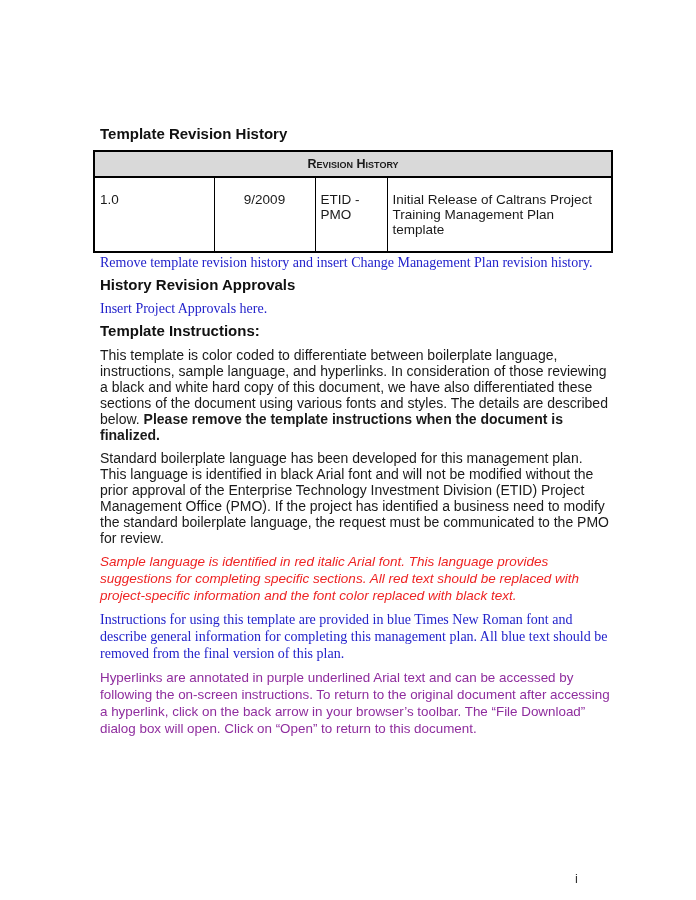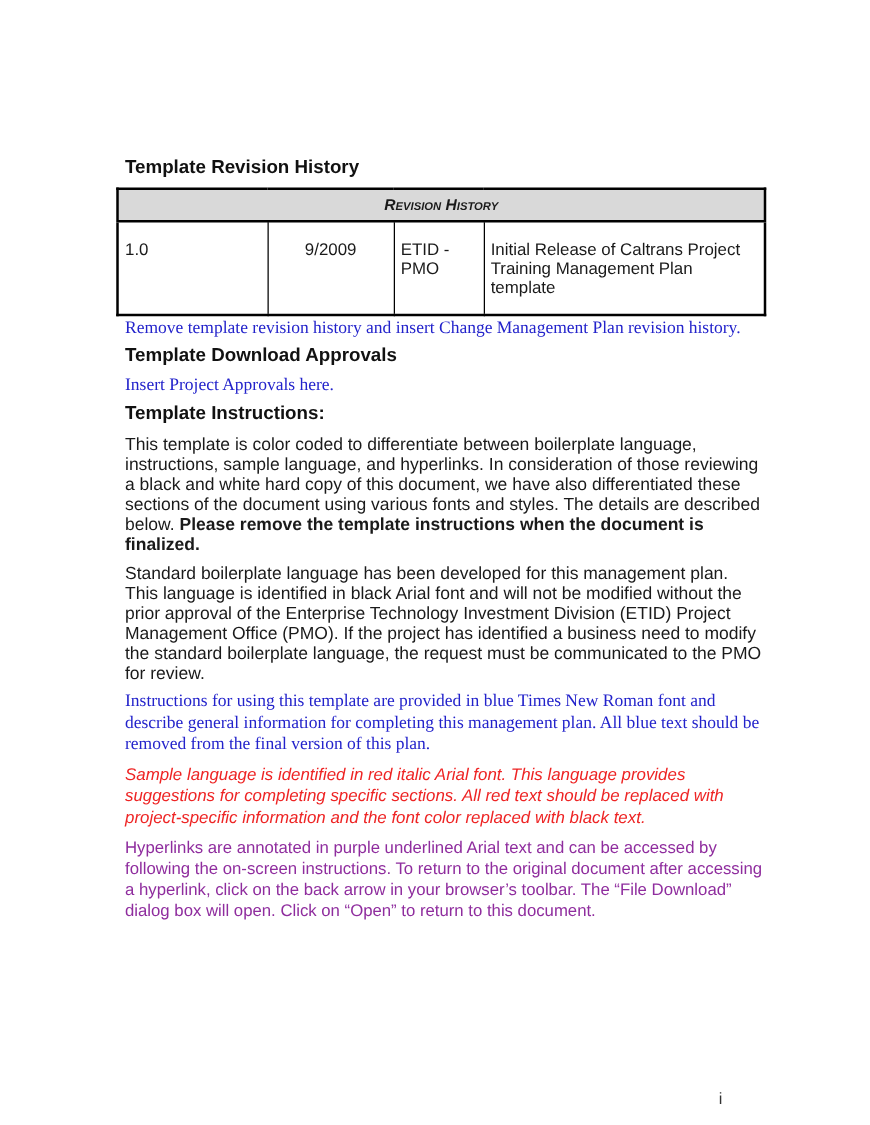--- a/index.html
+++ b/index.html
@@ -33,21 +33,21 @@
   th {
     background: var(--table-header-bg, #d9d9d9);
     font-variant: small-caps;
     font-weight: bold;
     font-size: 12.5px;
     text-align: center;
     vertical-align: middle;
     border: 1px solid #000;
     padding: 2px 4px;
   }
-  tr.title-row th { height: 26px; border-bottom: 2px solid #000; font-style: italic; }
+  tr.title-row th { height: 26px; border-bottom: 2px solid #000; }
   tr.cols-row th { height: 20px; border-bottom: 2px solid #000; }
   td {
     border: 1px solid #000;
     font-size: 13.5px;
     vertical-align: top;
     padding: 14px 5px;
     line-height: 15px;
   }
   td.center { text-align: center; }
   tr.data-row td { height: 30px; }
@@ -119,32 +119,32 @@
         <td>1.0</td>
         <td class="center">9/2009</td>
         <td>ETID - PMO</td>
         <td>Initial Release of Caltrans Project Training Management Plan template</td>
       </tr>
     </tbody>
   </table>
 
   <p class="note">Remove template revision history and insert Change Management Plan revision history.</p>
 
-  <h1 class="h2">Template Download Approvals</h1>
+  <h1 class="h2">History Revision Approvals</h1>
 
 
   <p class="note">Insert Project Approvals here.</p>
 
   <h1 class="h2">Template Instructions:</h1>
 
   <p class="para black-body"><span>This template is color coded to differentiate between boilerplate language, instructions, sample language, and hyperlinks. In consideration of those reviewing a black and white hard copy of this document, we have also differentiated these sections of the document using various fonts and styles. The details are described below. </span><b>Please remove the template instructions when the document is finalized.</b></p>
 
   <p class="para black-body">Standard boilerplate language has been developed for this management plan. This language is identified in black Arial font and will not be modified without the prior approval of the Enterprise Technology Investment Division (ETID) Project Management Office (PMO). If the project has identified a business need to modify the standard boilerplate language, the request must be communicated to the PMO for review.</p>
 
+  <p class="para red-italic">Sample language is identified in red italic Arial font. This language provides suggestions for completing specific sections. All red text should be replaced with project-specific information and the font color replaced with black text.</p>
+
   <p class="para blue-serif">Instructions for using this template are provided in blue Times New Roman font and describe general information for completing this management plan. All blue text should be removed from the final version of this plan.</p>
-
-  <p class="para red-italic">Sample language is identified in red italic Arial font. This language provides suggestions for completing specific sections. All red text should be replaced with project-specific information and the font color replaced with black text.</p>
 
   <p class="para purple-text"><span class="underlined">Hyperlinks are annotated in purple underlined Arial text and can be accessed by following the on-screen instructions</span><span>. To return to the original document after accessing a hyperlink, click on the back arrow in your browser’s toolbar. The “File Download” dialog box will open. Click on “Open” to return to this document.</span></p>
 
 </div>
 
 <div class="footer-page-num">i</div>
 
 </body></html>

